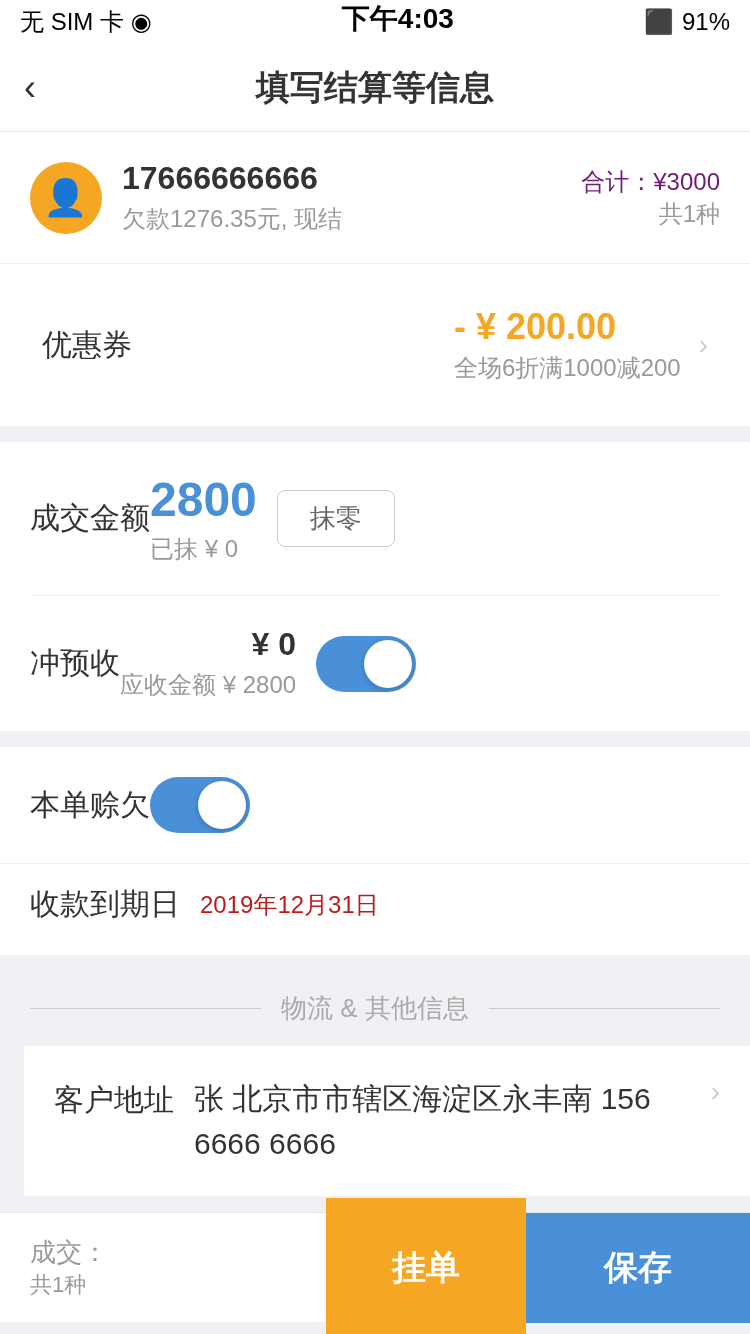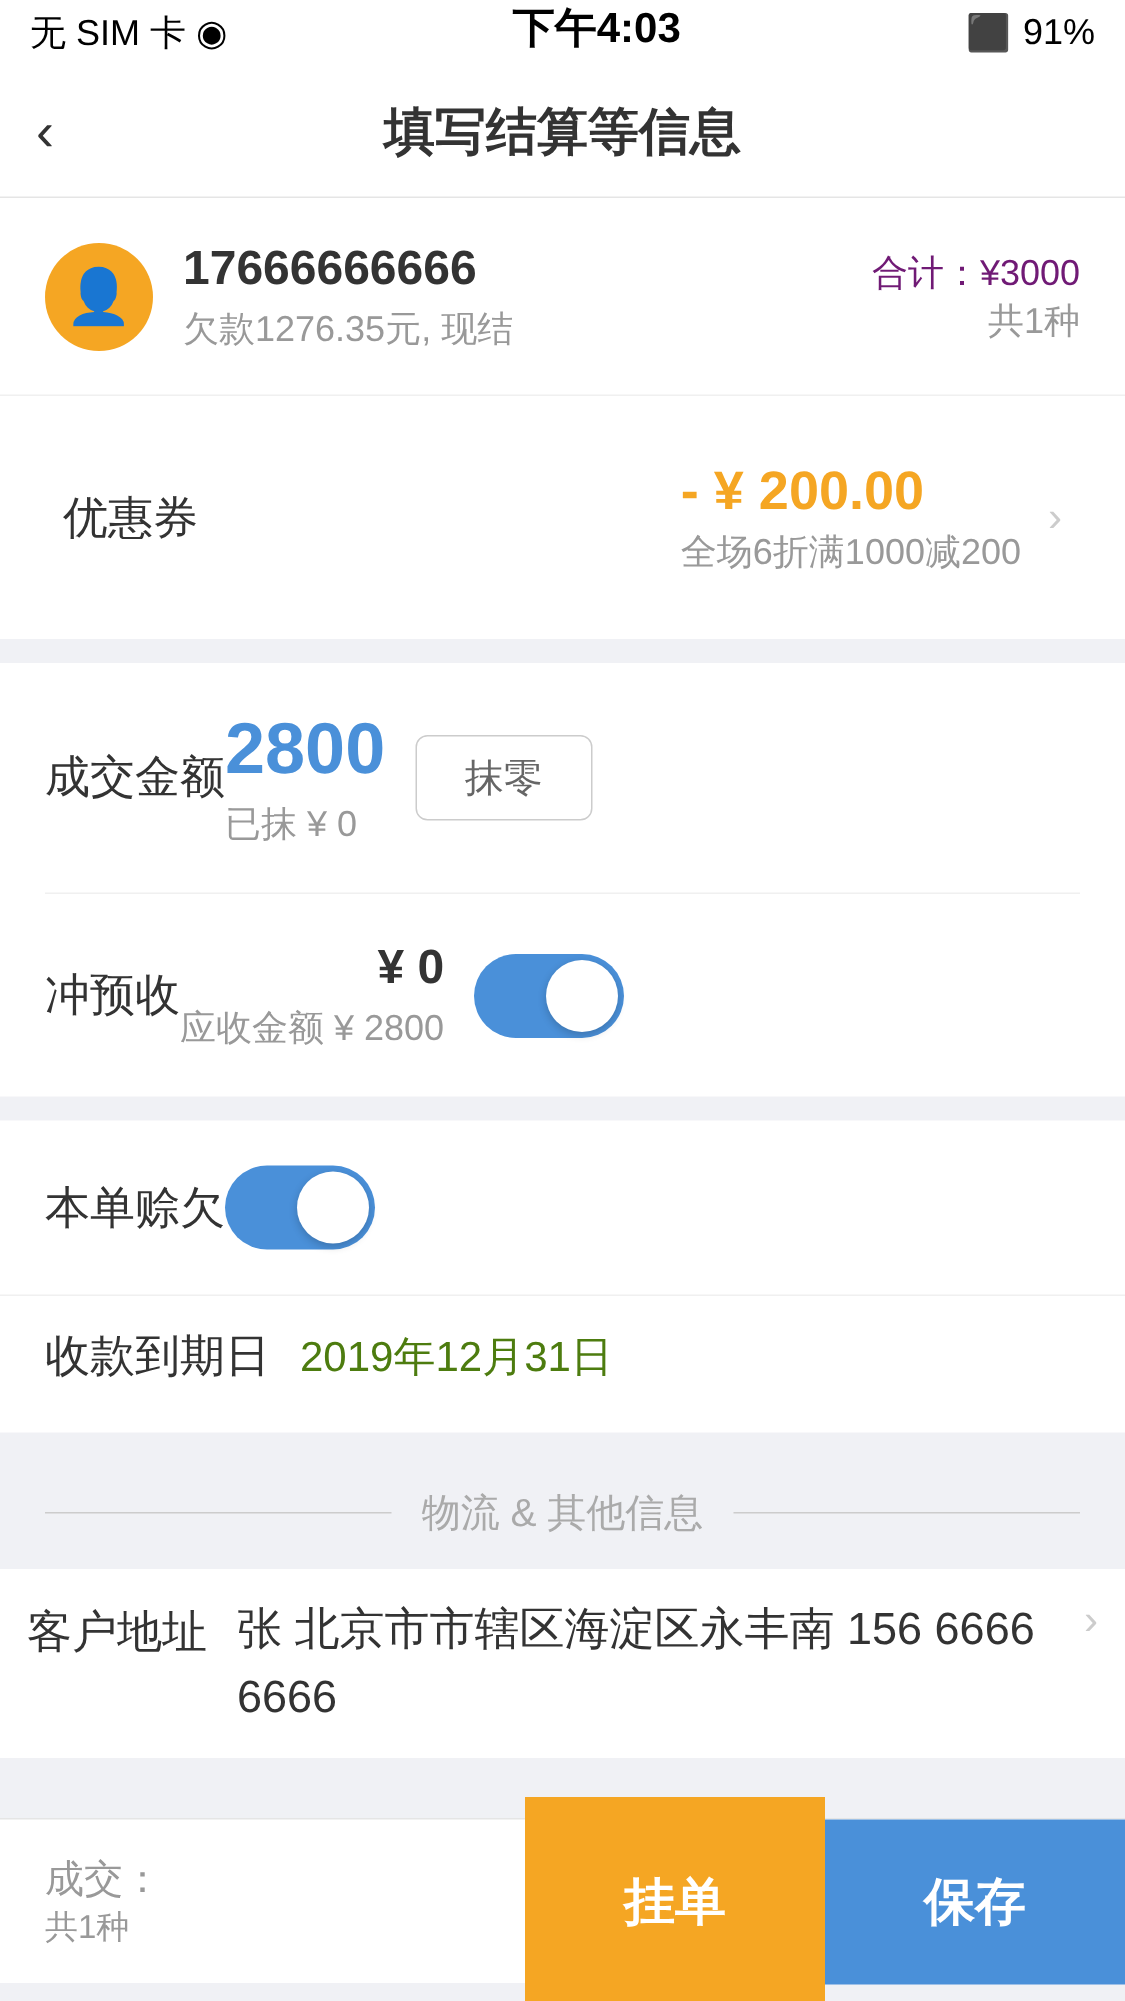--- a/index.html
+++ b/index.html
@@ -130,25 +130,26 @@
       width: 48px; height: 48px;
       background: #fff;
       border-radius: 50%;
       position: absolute;
       top: 4px; right: 4px;
       box-shadow: 0 2px 6px rgba(0,0,0,0.2);
     }
 
     
     .address-row {
-      padding: 18px;
+      padding: 30px;
       display: flex;
       align-items: flex-start;
       justify-content: flex-end;
       background: #fff;
+      margin-left: 24px;
     }
     .address-label { font-size: 30px; color: #333; min-width: 90px; padding-top: 4px; }
     .address-text { font-size: 30px; color: #333; flex: 1; margin: 0 20px; line-height: 1.5; }
 
     
     .bottom-bar {
       position: fixed;
       bottom: 12px; left: 0;
       width: 750px;
       height: 110px;
@@ -167,21 +168,21 @@
     .btn-hold {
       width: 200px; height: 140px;
       background: #f5a623;
       color: #fff;
       font-size: 34px;
       font-weight: 600;
       display: flex; align-items: center; justify-content: center;
       cursor: pointer;
     }
     .btn-save {
-      width: 200px; height: 110px;
+      width: 224px; height: 110px;
       background: #4a90d9;
       color: #fff;
       font-size: 34px;
       font-weight: 600;
       display: flex; align-items: center; justify-content: center;
       cursor: pointer;
     }
 
     .spacer { height: 130px; }
   </style>
@@ -265,21 +266,21 @@
 <div class="section">
   <div class="amount-row" style="padding: 30px; border-bottom:none;">
     <div class="row-label">本单赊欠</div>
     <div class="toggle">
       <div class="toggle-knob"></div>
     </div>
   </div>
 
   <div style="padding: 20px 30px 30px; display:flex; align-items:center; gap:20px; border-top: 1px solid #f0f0f0;">
     <span style="font-size:30px;color:#333;">收款到期日</span>
-    <span style="font-size:28px;color:#4d7c0f;">2019年12月31日</span>
+    <span style="font-size:24px;color:#b91c1c;">2019年12月31日</span>
   </div>
 </div>
 
 <div style="background:#f0f1f5; padding: 20px 30px; display:flex; align-items:center; gap:20px;">
   <div style="flex:1; height:1px; background:#ccc;"></div>
   <span style="color:#aaa; font-size:26px;">物流 &amp; 其他信息</span>
   <div style="flex:1; height:1px; background:#ccc;"></div>
 </div>
 
 <div class="address-row">

